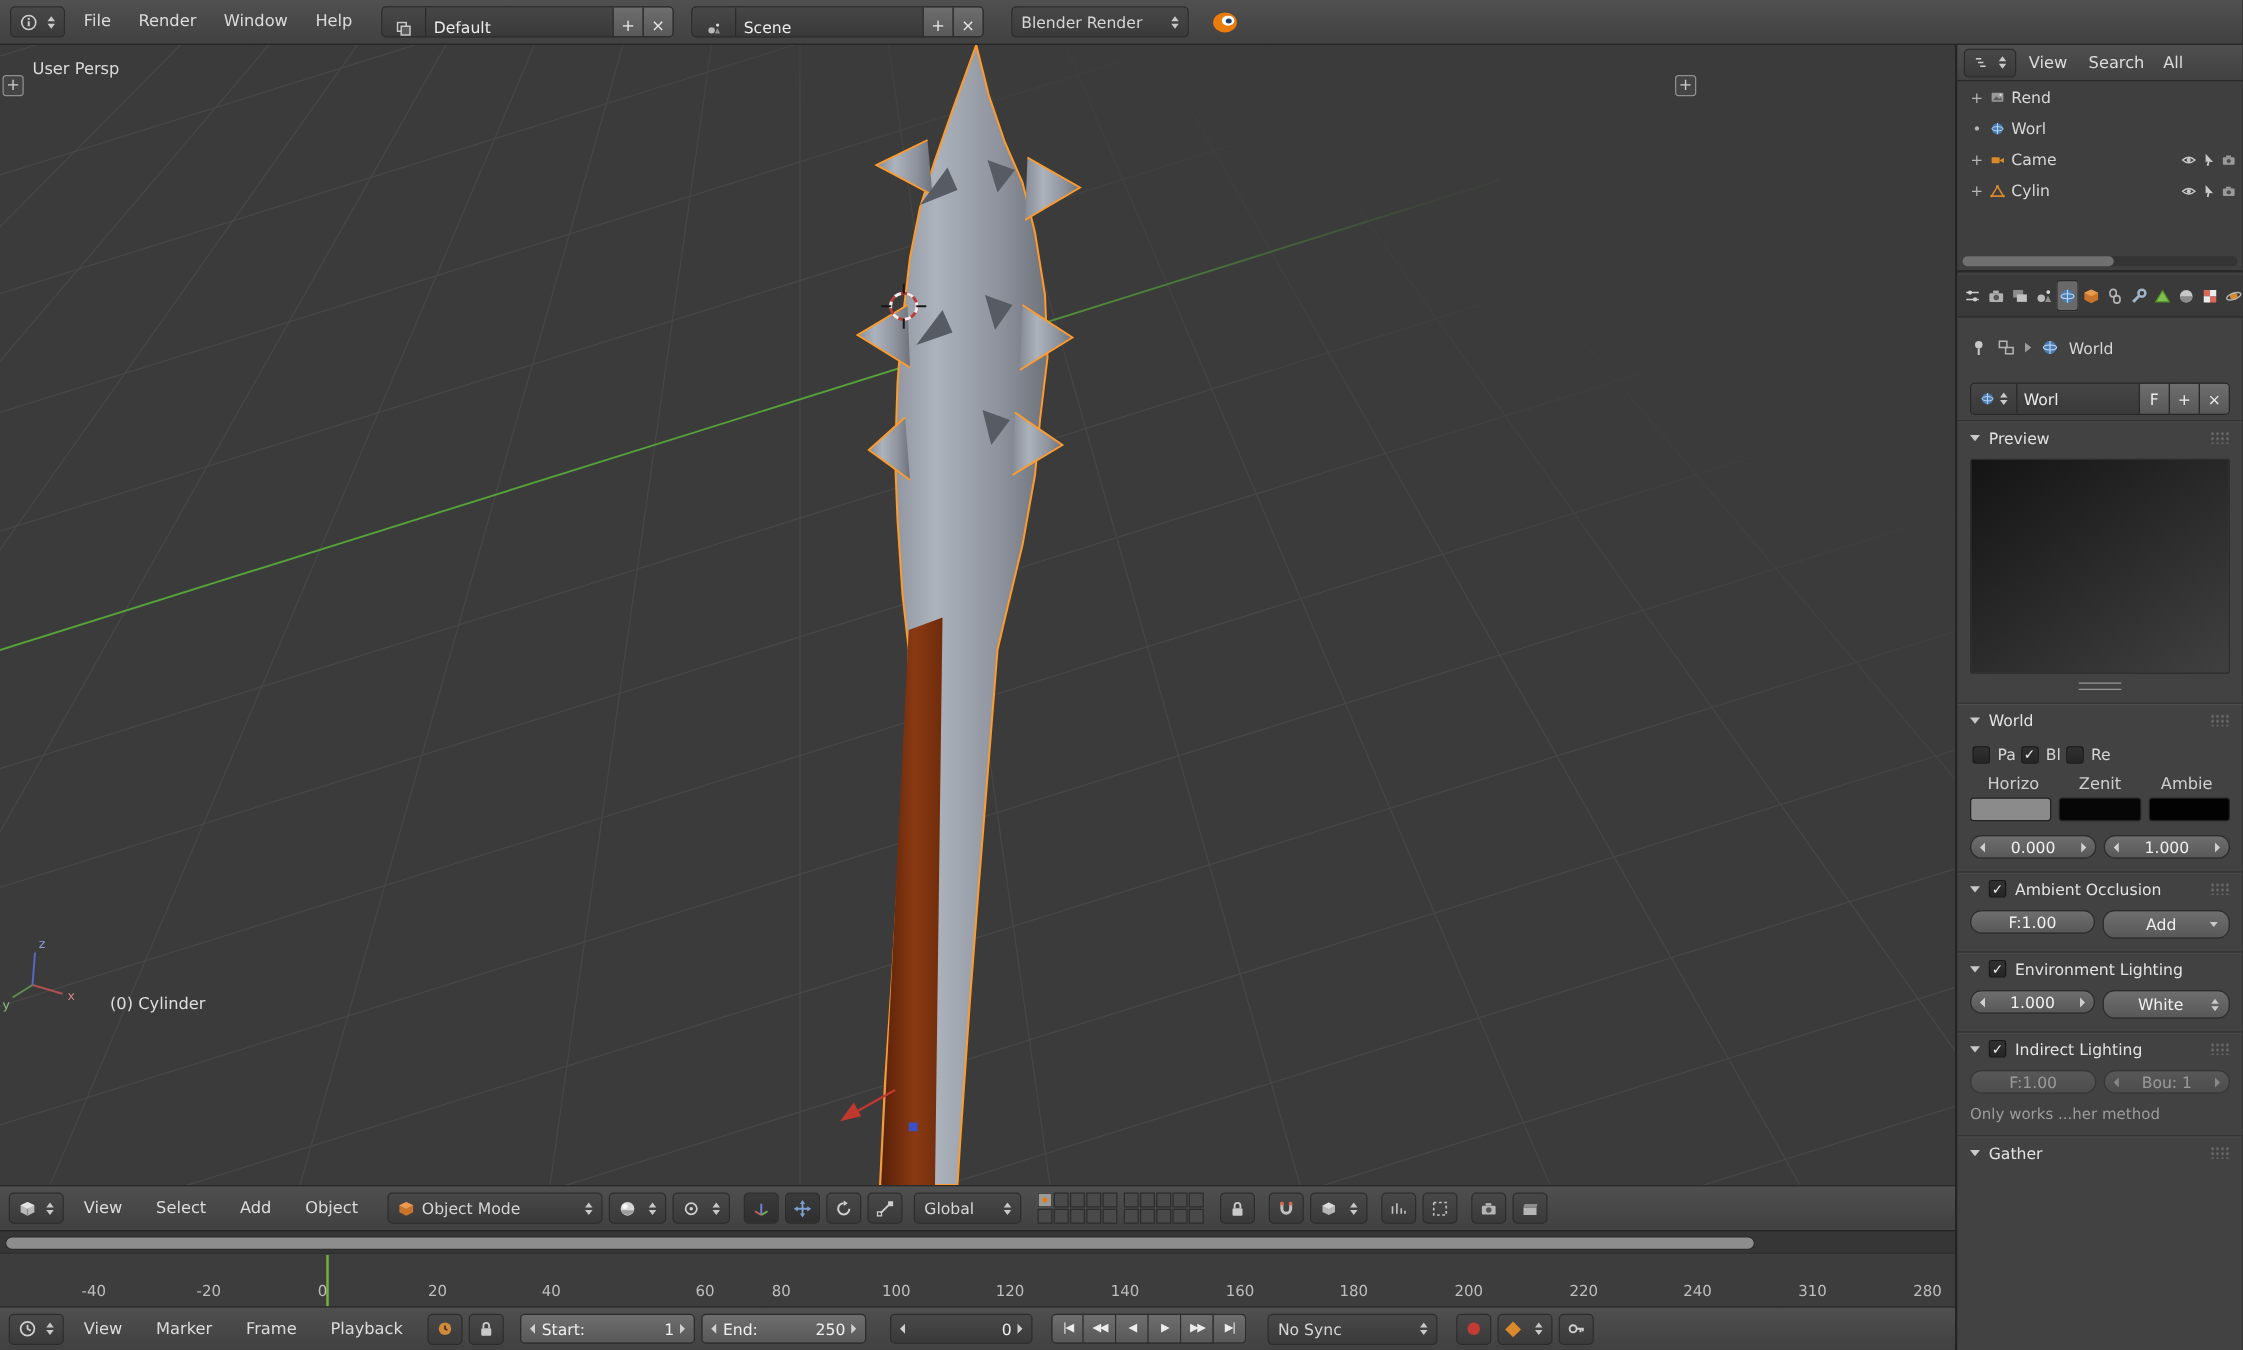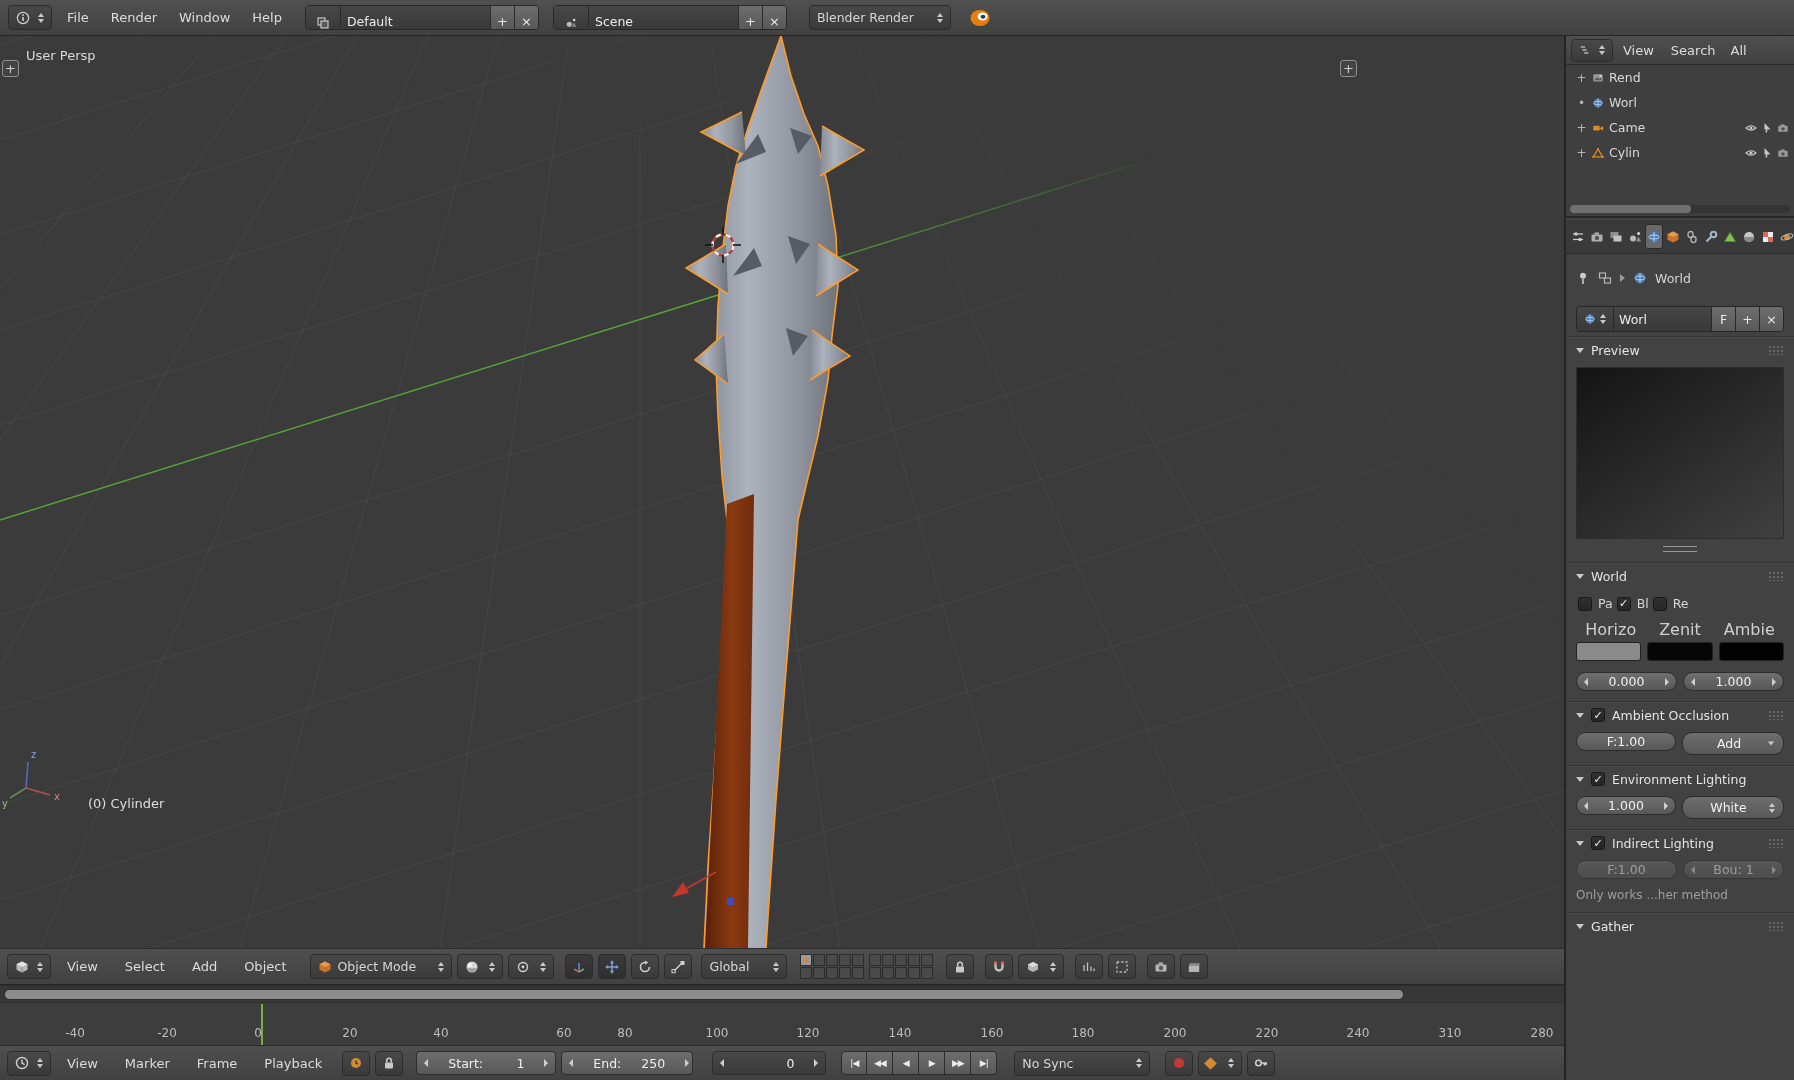--- a/index.html
+++ b/index.html
@@ -60,21 +60,21 @@
   
   .ruler{position:absolute;top:985px;left:0;width:1564px;height:60px;background:#3d3d3d;border-top:1px solid #2d2d2d}
   .rl-scrolltrack{position:absolute;left:0;top:0;width:100%;height:17px;background:#363636;border-bottom:1px solid #313131}
   .rl-thumb{position:absolute;left:4px;top:3px;width:1400px;height:11px;background:#8d8d8d;border:1px solid #2c2c2c;border-radius:6px}
   .tick{position:absolute;bottom:5px;transform:translateX(-50%);color:#bdbdbd;font-size:12px}
   .cframe{position:absolute;left:261px;top:18px;bottom:0;width:2px;background:#74b13f}
 
   
   .tlh{position:absolute;top:1045px;left:0;width:1564px;height:35px;display:flex;align-items:center;gap:5px;
     padding:0 7px;background:linear-gradient(#4f4f4f,#414141);border-top:1px solid #2b2b2b}
-  .numf{display:flex;align-items:center;gap:20px;padding:0 7px;height:24px;border:1px solid #2c2c2c;border-radius:4px;color:#efefef}
+  .numf{display:flex;align-items:center;gap:5px;padding:0 7px;height:24px;border:1px solid #2c2c2c;border-radius:4px;color:#efefef}
   .pbg{display:flex;margin-left:10px}
   .pb{min-width:26px;height:24px;background:linear-gradient(#6e6e6e,#585858);border:1px solid #2c2c2c;border-left:none;
     display:flex;align-items:center;justify-content:center;font-size:9px;letter-spacing:-1px;color:#ececec;padding:0 4px}
   .pb:first-child{border-left:1px solid #2c2c2c;border-radius:4px 0 0 4px}
   .pb:last-child{border-radius:0 4px 4px 0}
   .recdot{width:10px;height:10px;border-radius:50%;background:#c23b35}
   .kdiamond{width:9px;height:9px;background:#d98a2b;transform:rotate(45deg)}
 
   
   .rightcol{position:absolute;top:36px;left:1564px;width:230px;height:1044px;background:#424242;border-left:2px solid #242424}
@@ -102,21 +102,21 @@
 
   .panel{border-top:1px solid #333;box-shadow:inset 0 1px 0 rgba(255,255,255,.05)}
   .phead{height:26px;display:flex;align-items:center;gap:7px;padding:0 10px;color:#e3e3e3}
   .pgrip{width:16px;height:10px;margin-left:auto;background:radial-gradient(#6b6b6b 1px,transparent 1.2px);background-size:4px 4px;opacity:.9}
   .pbody{padding:4px 10px 10px}
   .prevbox{height:172px;border:1px solid #2d2d2d;border-radius:2px;background:linear-gradient(145deg,#141414,#404040)}
   .prevhandle{width:34px;height:6px;margin:7px auto 0;border-top:1px solid #979797;border-bottom:1px solid #979797}
   .cbrow{display:flex;gap:4px;padding:3px 2px 9px}
   .cbitem{display:flex;align-items:center;gap:6px}
   .collabels{display:flex;color:#cfcfcf}
-  .collabels span{flex:1;text-align:center;font-size:16px}
+  .collabels span{flex:1;text-align:center;font-size:13px}
   .swrow{display:flex;gap:6px;margin-top:3px}
   .sw{flex:1;height:19px;border:1px solid #222;border-radius:3px}
   .valrow{display:flex;gap:6px;margin-top:11px}
   .slider{flex:1;display:flex;align-items:center;gap:4px;height:19px;padding:0 7px;border:1px solid #2c2c2c;
     border-radius:10px;background:linear-gradient(#6e6e6e,#585858);color:#f0f0f0}
   .slider .val{flex:1;text-align:center}
   .ddl{flex:1;display:flex;align-items:center;height:23px;padding:0 8px;border:1px solid #2c2c2c;
     border-radius:10px;background:linear-gradient(#6e6e6e,#585858);color:#f0f0f0}
   .disab{opacity:.5}
   .pnote{margin-top:9px;color:#9d9d9d;font-size:12px}
@@ -316,21 +316,21 @@
       </svg>
       <span class="updn">
           <i class="tu"></i>
           <i class="td"></i>
         </span>
     </div>
     <span class="mi">View</span>
     <span class="mi">Select</span>
     <span class="mi">Add</span>
     <span class="mi">Object</span>
-    <div class="wbtn dd" style="width:142px;margin-left:8px">
+    <div class="wbtn dd" style="width:172px;margin-left:8px">
       <svg class="i14" viewBox="0 0 14 14">
         <path d="M7 1.5 L12.5 4.2 V9.8 L7 12.5 L1.5 9.8 V4.2 Z" fill="#c9742c"></path>
         <path d="M7 1.5 L12.5 4.2 L7 6.9 L1.5 4.2 Z" fill="#e89a4f"></path>
       </svg>
       <span>Object Mode</span>
       <span class="updn">
           <i class="tu"></i>
           <i class="td"></i>
         </span>
     </div>

